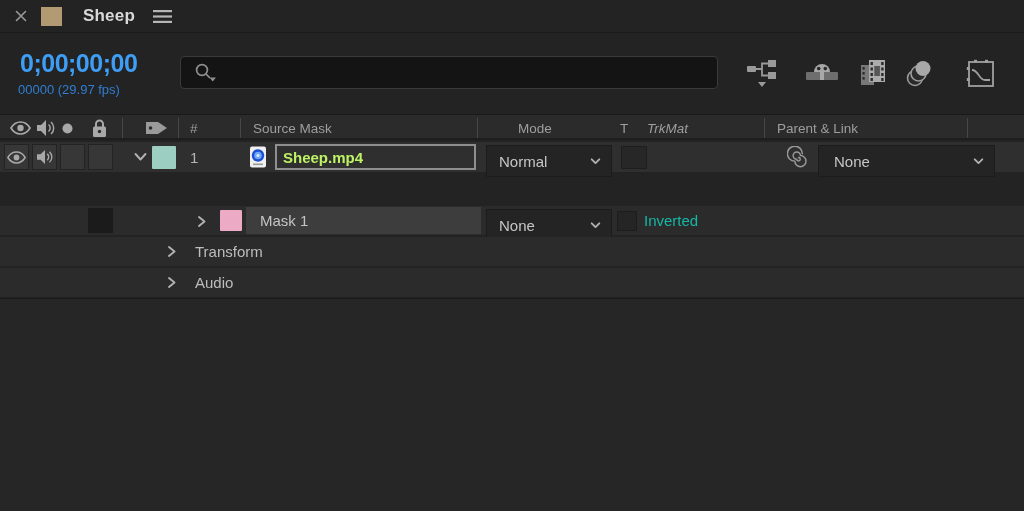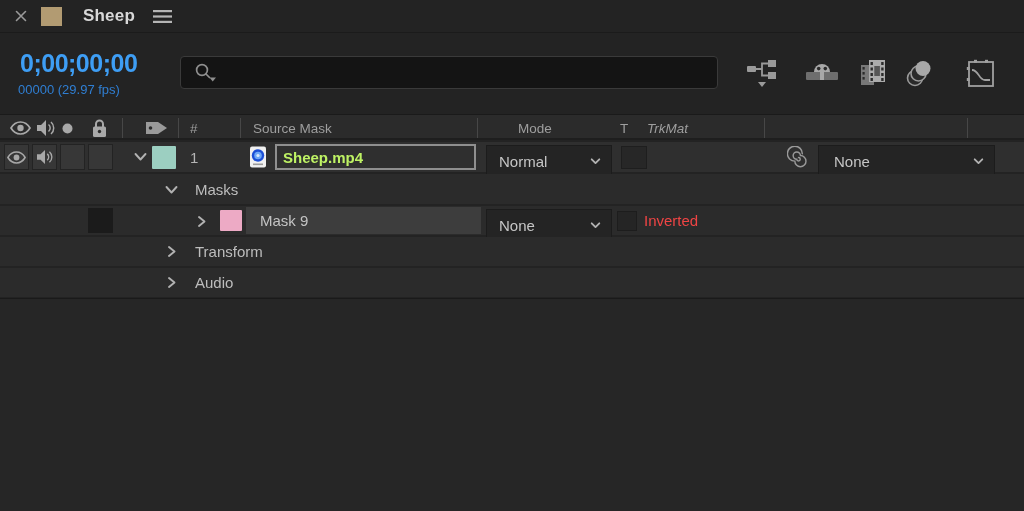--- a/index.html
+++ b/index.html
@@ -169,20 +169,21 @@
     </span>
     <span class="vdiv" style="left:178px;"></span>
     <span class="hlabel" style="left:190px;">#</span>
     <span class="vdiv" style="left:240px;"></span>
     <span class="hlabel" style="left:253px;">Source Mask</span>
     <span class="vdiv" style="left:477px;"></span>
     <span class="hlabel" style="left:490px;margin-left:28px;">Mode</span>
     <span class="hlabel" style="left:620px;">T</span>
     <span class="hlabel" style="left:647px;font-style:italic;">TrkMat</span>
     <span class="vdiv" style="left:764px;"></span>
+    <span class="hlabel" style="left:777px;">Parent &amp; Link</span>
     <span class="vdiv" style="left:967px;"></span>
   </div>
 
   <div class="row" style="top:142px;height:30px;background:#2f2f2f;">
     <span class="cell" style="left:4px;top:2px;width:25px;height:26px;display:flex;align-items:center;justify-content:center;">
       <svg width="19" height="13" viewBox="0 0 21 14">
           <path d="M10.5 1 C5.5 1 2.4 4.6 1 7 c1.4 2.4 4.5 6 9.5 6 s8.1-3.6 9.5-6 C18.6 4.6 15.5 1 10.5 1 z" fill="none" stroke="#a8a8a8" stroke-width="1.7"></path>
           <circle cx="10.5" cy="7" r="3.2" fill="#a8a8a8"></circle>
         </svg>
     </span>
@@ -226,48 +227,40 @@
         </svg>
     </span>
     <span class="dropdown" style="left:818px;top:3px;width:177px;padding-left:15px;">
       <span class="lbl">None</span>
       <svg width="13" height="13" viewBox="0 0 12 12">
           <path d="M2.5 4 L6 7.5 L9.5 4" stroke="#b2b2b2" stroke-width="1.7" fill="none" stroke-linecap="round" stroke-linejoin="round"></path>
         </svg>
     </span>
   </div>
 
-  <div class="row r-bg" style="top:174px;height:30px;">
-    <span class="abs" style="left:163px;top:9px;">
-      <svg width="17" height="14" viewBox="0 0 16 14">
-          <path d="M3 4 L8 9.5 L13 4" stroke="#b2b2b2" stroke-width="1.9" fill="none" stroke-linecap="round" stroke-linejoin="round"></path>
-        </svg>
-    </span>
-    <span class="abs lbl" style="left:195px;top:7px;">Masks</span>
-  </div>
 
   <div class="row r-bg" style="top:206px;height:29px;">
     <span class="abs" style="left:88px;top:2px;width:25px;height:25px;background:#1b1b1b;"></span>
     <span class="abs" style="left:195px;top:8px;">
       <svg width="13" height="15" viewBox="0 0 12 15">
           <path d="M3.5 3 L9 7.5 L3.5 12" stroke="#b2b2b2" stroke-width="1.9" fill="none" stroke-linecap="round" stroke-linejoin="round"></path>
         </svg>
     </span>
     <span class="swatch" style="left:220px;top:4px;width:22px;height:21px;background:#edaac5;"></span>
     <span class="maskcell">
-      <span class="lbl" style="color:#c4c4c4;">Mask 9</span>
+      <span class="lbl" style="color:#c4c4c4;">Mask 1</span>
     </span>
     <span class="dropdown" style="left:486px;top:3px;width:126px;">
       <span class="lbl">None</span>
       <svg width="13" height="13" viewBox="0 0 12 12">
           <path d="M2.5 4 L6 7.5 L9.5 4" stroke="#b2b2b2" stroke-width="1.7" fill="none" stroke-linecap="round" stroke-linejoin="round"></path>
         </svg>
     </span>
     <span class="abs" style="left:617px;top:5px;width:20px;height:20px;background:#252525;border:1px solid #1d1d1d;"></span>
-    <span class="abs lbl" style="left:644px;top:6px;color:#ef4444;">Inverted</span>
+    <span class="abs lbl" style="left:644px;top:6px;color:#14b8a6;">Inverted</span>
   </div>
 
   <div class="row r-bg" style="top:237px;height:29px;">
     <span class="abs" style="left:165px;top:7px;">
       <svg width="13" height="15" viewBox="0 0 12 15">
           <path d="M3.5 3 L9 7.5 L3.5 12" stroke="#b2b2b2" stroke-width="1.9" fill="none" stroke-linecap="round" stroke-linejoin="round"></path>
         </svg>
     </span>
     <span class="abs lbl" style="left:195px;top:6px;">Transform</span>
   </div>

